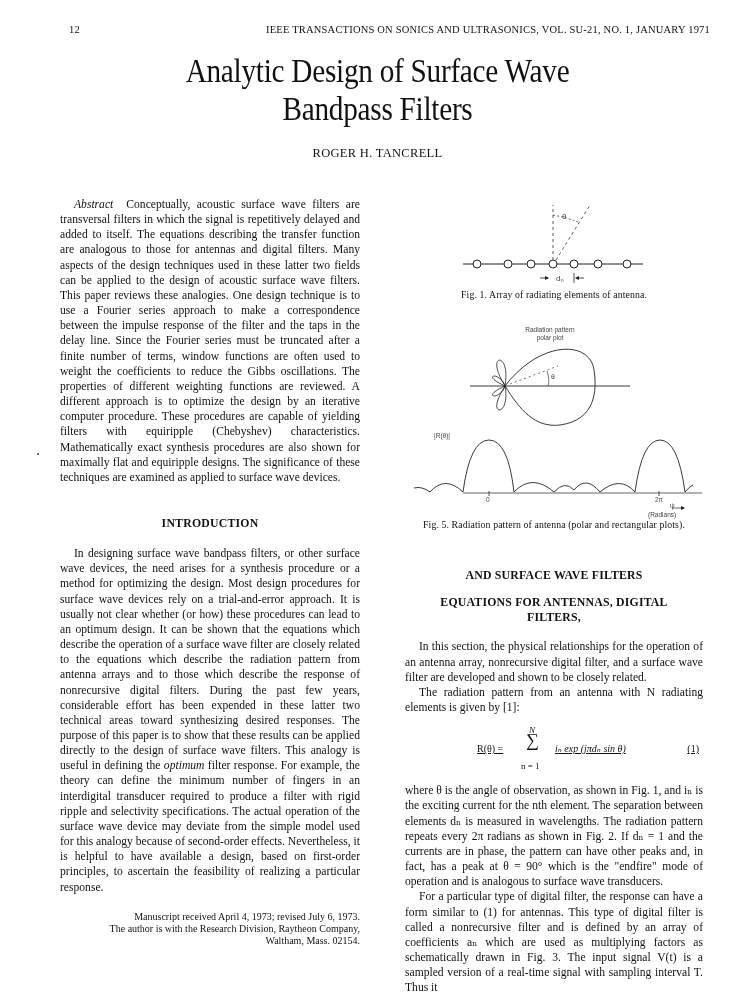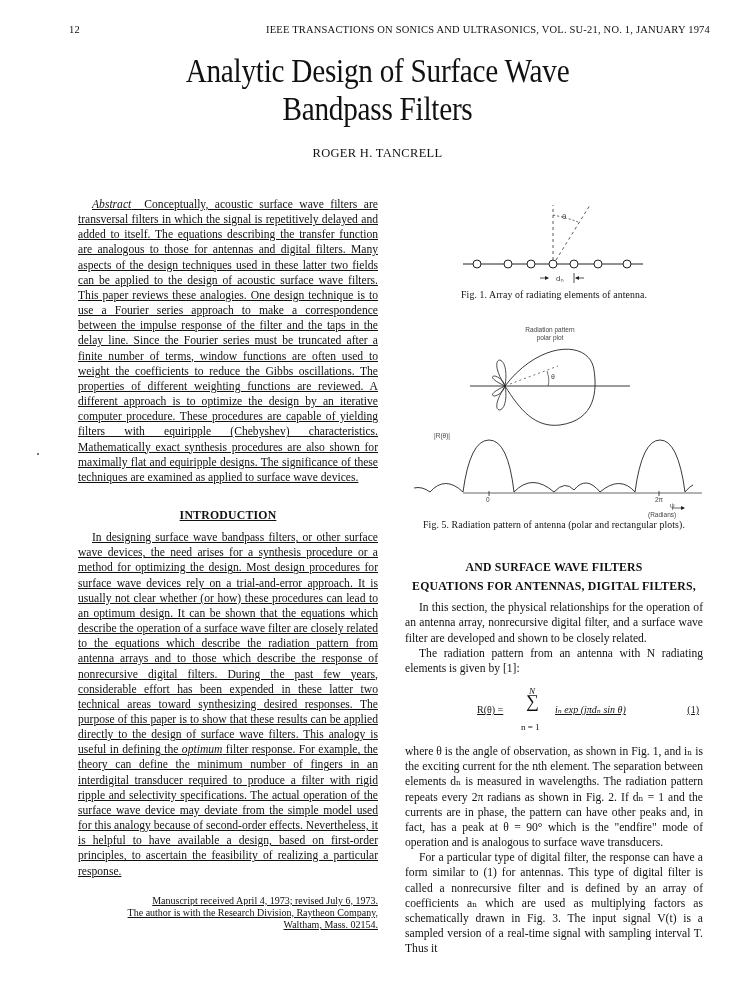--- a/index.html
+++ b/index.html
@@ -13,42 +13,42 @@
   .journal { position: absolute; right: 45px; top: 0; }
   .title {
     top: 52px; left: 0; width: 755px; text-align: center;
     font-size: 34px; line-height: 38px; letter-spacing: -0.3px;
     transform: scaleX(0.86); transform-origin: center top;
   }
   .author { top: 146px; left: 0; width: 755px; text-align: center; font-size: 12.5px; letter-spacing: 0.3px; }
 
   .col { font-size: 11.6px; line-height: 15.15px; }
   .col p { margin: 0; text-align: justify; }
-  .left-col { left: 78px; top: 197px; width: 300px; text-decoration: underline; }
+  .left-col { left: 60px; top: 197px; width: 300px; }
   .right-col { left: 405px; width: 298px; }
   .indent { text-indent: 14px; }
   .abstract-label { font-style: italic; }
-  .section-head { text-align: center; font-weight: bold; font-size: 11.8px; letter-spacing: 0.2px; margin: 4px; }
+  .section-head { text-align: center; font-weight: bold; font-size: 11.8px; letter-spacing: 0.2px; margin: 12px; }
   .footnote { font-size: 10px; line-height: 12px; }
   .footnote p { text-align: right; }
   .caption { font-size: 9.8px; text-align: center; letter-spacing: 0.1px; }
   .figlabel { font-family: "Liberation Sans", sans-serif; color: #444; font-size: 6.5px; }
 
   .equation { font-size: 10px; font-style: normal; text-decoration: underline; }
   .eq-sum { font-size: 18px; }
   i { font-style: italic; }
   .stray-dot { left: 37px; top: 453px; width: 2px; height: 2px; background: #444; border-radius: 1px; }
   svg { position: absolute; overflow: visible; }
 </style>
 </head>
 <body>
 
 <div class="abs running-head">
   <span class="page-num">12</span>
-  <span class="journal">IEEE TRANSACTIONS ON SONICS AND ULTRASONICS, VOL. SU-21, NO. 1, JANUARY 1974</span>
+  <span class="journal">IEEE TRANSACTIONS ON SONICS AND ULTRASONICS, VOL. SU-21, NO. 1, JANUARY 1971</span>
 </div>
 
 <div class="abs title">
   <div>Analytic Design of Surface Wave</div>
   <div>Bandpass Filters</div>
 </div>
 
 <div class="abs author">ROGER H. TANCRELL</div>
 
 <div class="abs stray-dot"></div>

